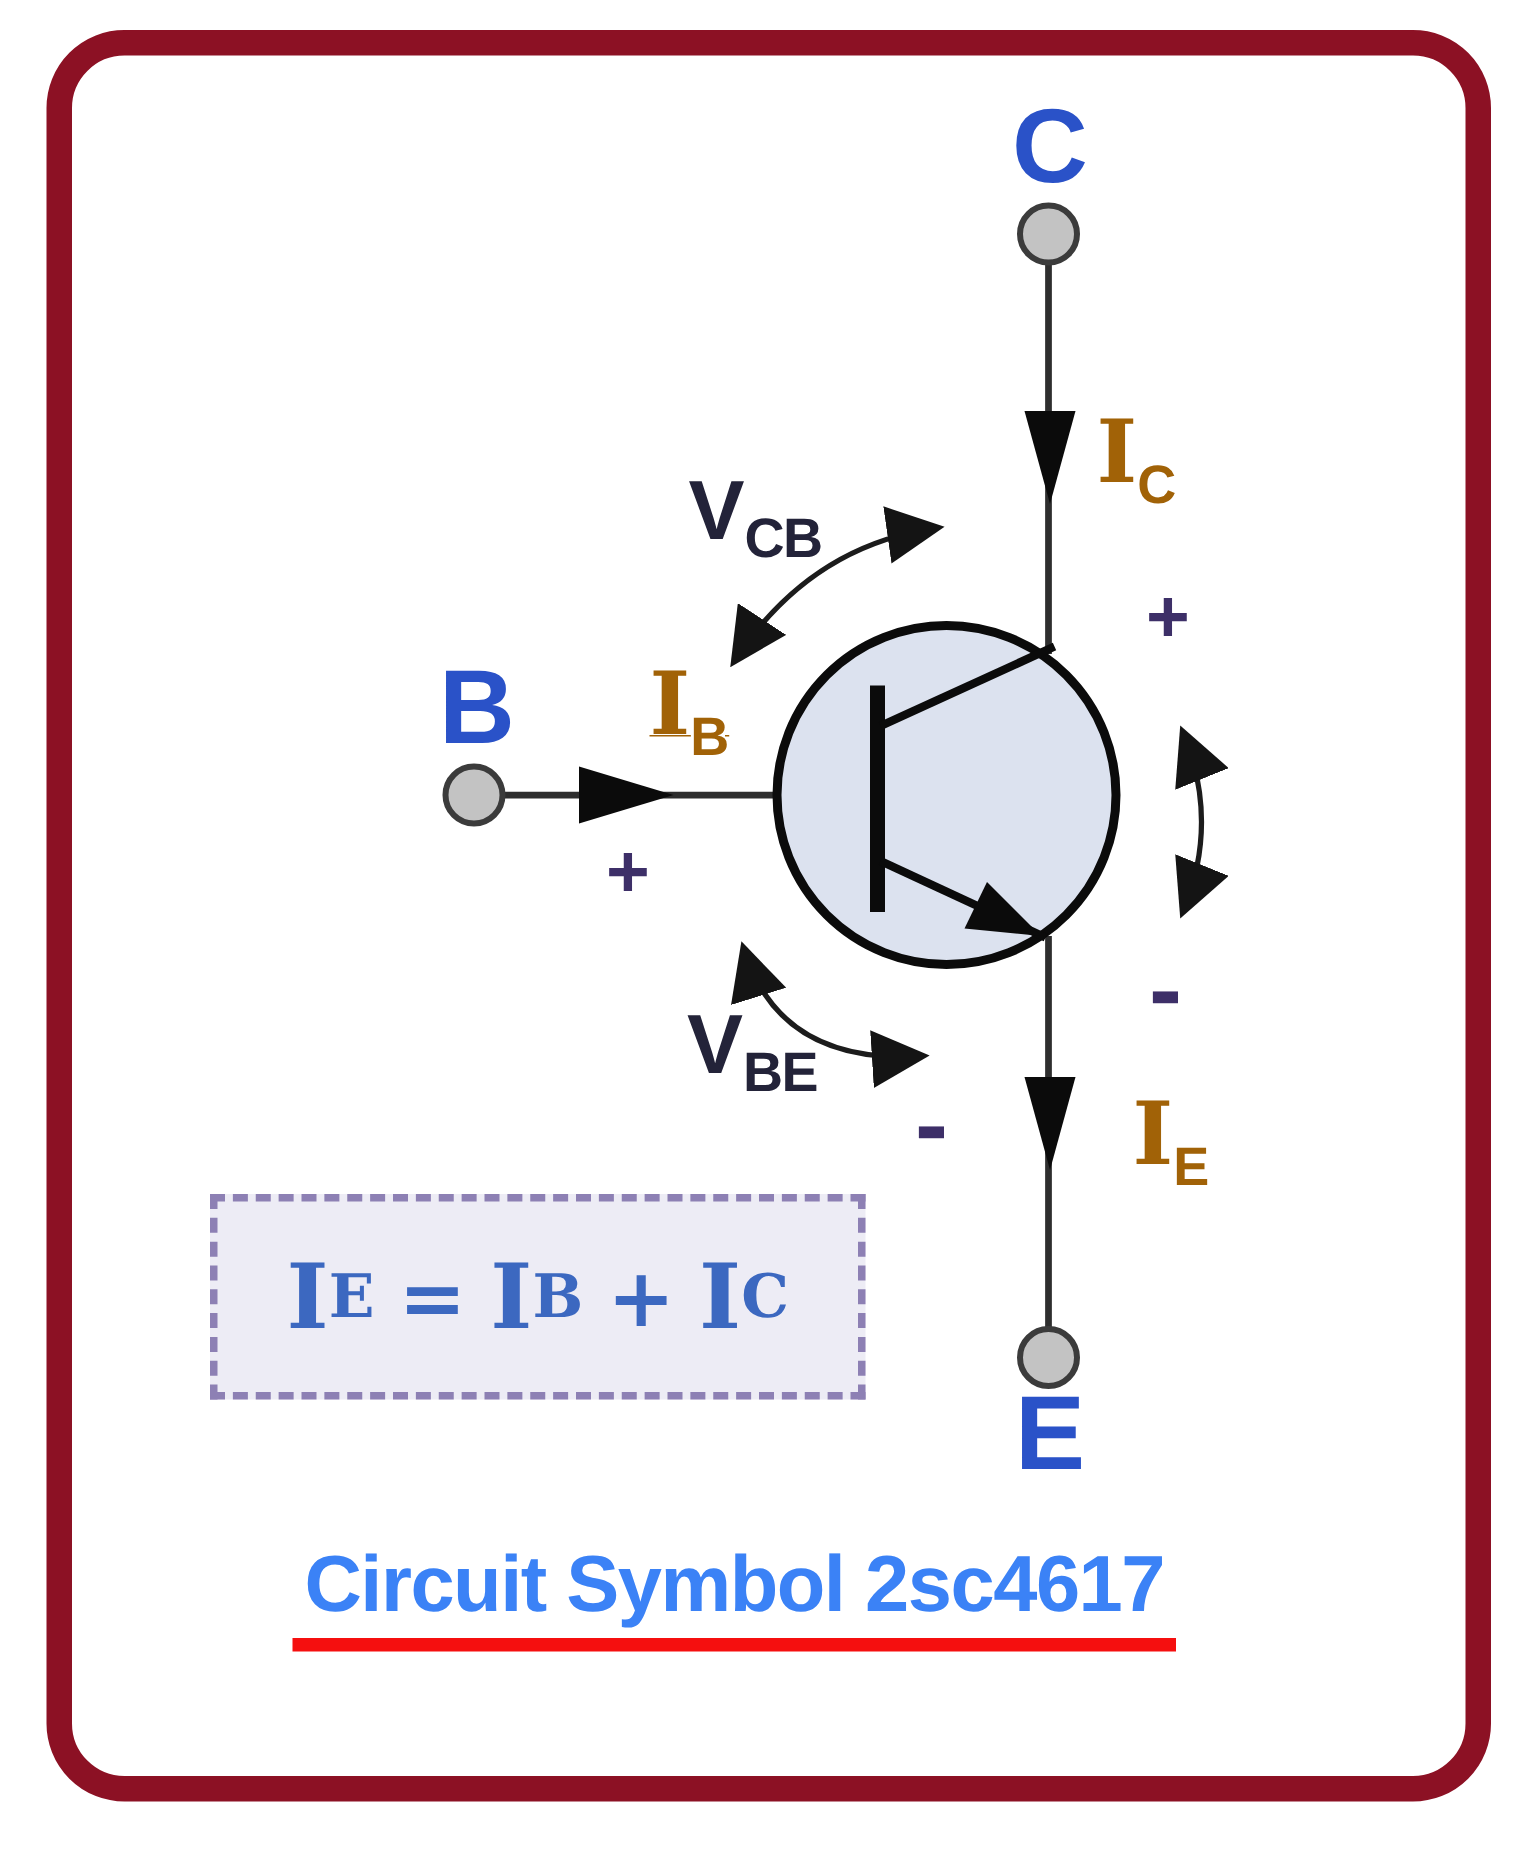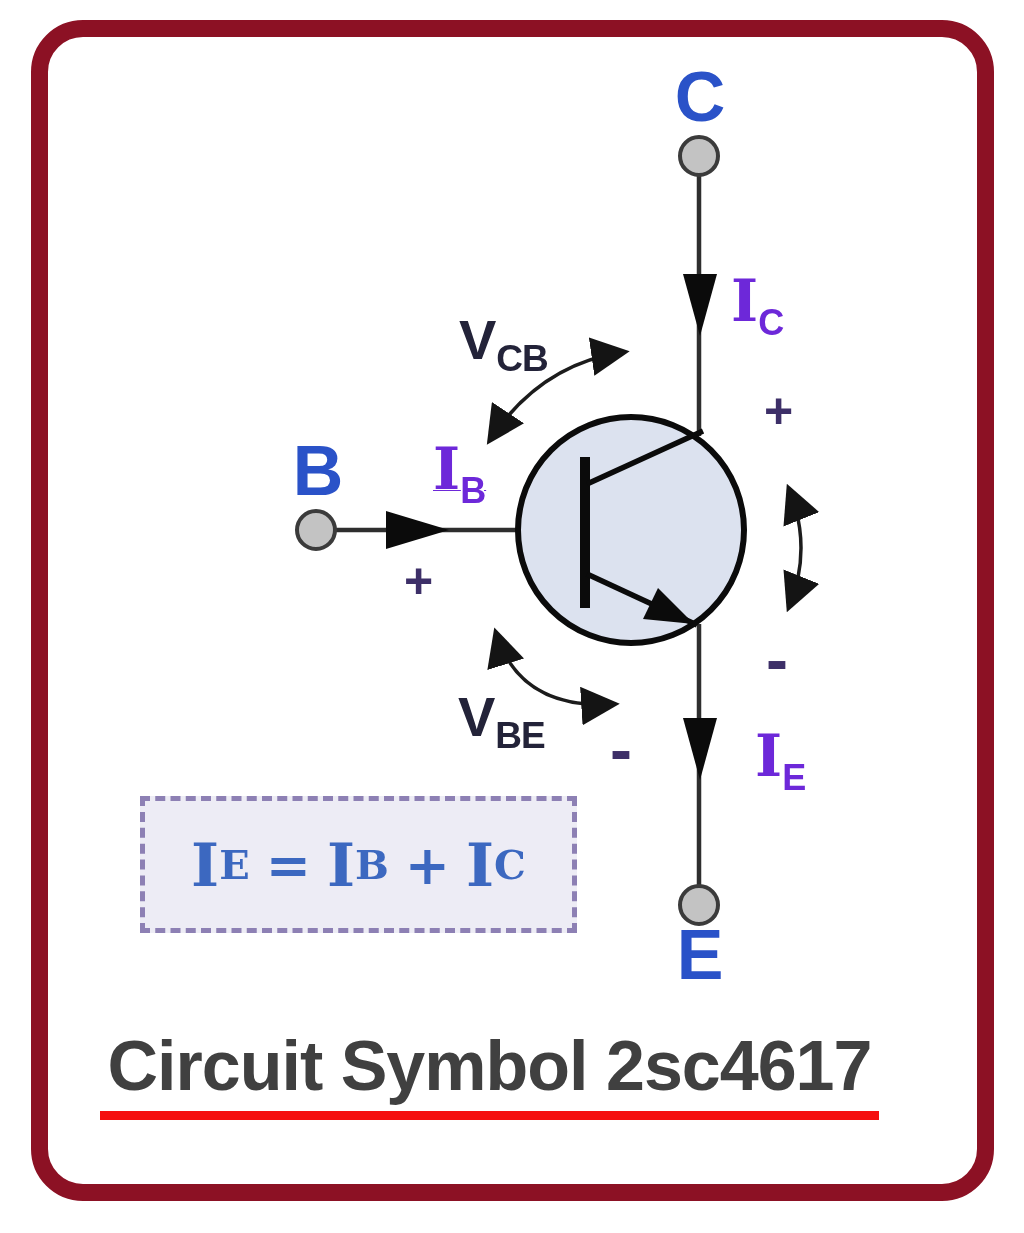--- a/index.html
+++ b/index.html
@@ -5,37 +5,37 @@
   html,body{margin:0;padding:0;background:#ffffff;}
   body{width:1024px;height:1233px;position:relative;overflow:hidden;
        font-family:"Liberation Sans",sans-serif;}
   .stage{position:absolute;left:0;top:0;width:1024px;height:1233px;}
   .frame{position:absolute;left:31px;top:20px;width:963px;height:1181px;
          box-sizing:border-box;border:17px solid #8C1124;border-radius:52px;
          background:#ffffff;}
   svg.circuit{position:absolute;left:0;top:0;}
   .lbl{position:absolute;line-height:1;white-space:nowrap;}
   .term{font-size:70px;font-weight:bold;color:#2A52C8;width:60px;text-align:center;}
-  .cur{color:#6d28d9;}
+  .cur{color:#a16207;}
   .cur .main{font-family:"DejaVu Serif",serif;font-size:58px;font-weight:bold;}
   .cur .sub{font-size:36px;font-weight:bold;vertical-align:-14px;letter-spacing:0;}
   .volt{color:#232339;font-weight:bold;}
   .volt .main{font-size:56px;}
   .volt .sub{font-size:37px;vertical-align:-12px;letter-spacing:-1px;}
   .sign{font-size:50px;font-weight:bold;color:#3D2F68;}
   .minus{font-size:66px;}
   .formula-box{position:absolute;left:140px;top:796px;width:437px;height:137px;
          box-sizing:border-box;border:5px dashed #8D80B4;background:#EDECF5;
          display:flex;align-items:center;justify-content:center;
          color:#3C68C0;font-family:"DejaVu Serif",serif;font-weight:bold;}
   .formula-box .fi{font-size:60px;}
   .formula-box .fsub{font-size:40px;vertical-align:-16px;}
   .formula-box .fop{font-size:54px;margin:0 16px;}
   .title-wrap{position:absolute;left:8px;top:1026px;width:963px;text-align:center;}
-  .title-text{display:inline-block;font-size:70px;font-weight:bold;color:#404040;
+  .title-text{display:inline-block;font-size:53px;font-weight:bold;color:#3b82f6;
          letter-spacing:-1px;border-bottom:9px solid #F50F0F;padding:0 8px 5px 8px;}
 </style>
 </head>
 <body>
 
 <div class="stage">
 
   <div class="frame"></div>
 
   <svg class="circuit" width="1024" height="1233" viewBox="0 0 1024 1233">
@@ -78,21 +78,21 @@
   <div class="lbl cur" style="left:433px;top:440px;text-decoration:underline;">
     <span class="main">I</span><span class="sub">B</span>
   </div>
   <div class="lbl cur" style="left:731px;top:727px;margin-left:24px;">
     <span class="main">I</span><span class="sub">E</span>
   </div>
 
   <div class="lbl volt" style="left:459px;top:312px;">
     <span class="main">V</span><span class="sub">CB</span>
   </div>
-  <div class="lbl volt" style="left:458px;top:689px;">
+  <div class="lbl volt" style="left:458px;top:668px;">
     <span class="main">V</span><span class="sub">BE</span>
   </div>
 
   <div class="lbl sign" style="left:404px;top:556px;">+</div>
   <div class="lbl sign" style="left:764px;top:386px;">+</div>
   <div class="lbl sign minus" style="left:766px;top:626px;">-</div>
   <div class="lbl sign minus" style="left:610px;top:716px;">-</div>
 
   <div class="formula-box">
     <span class="fi">I</span>

